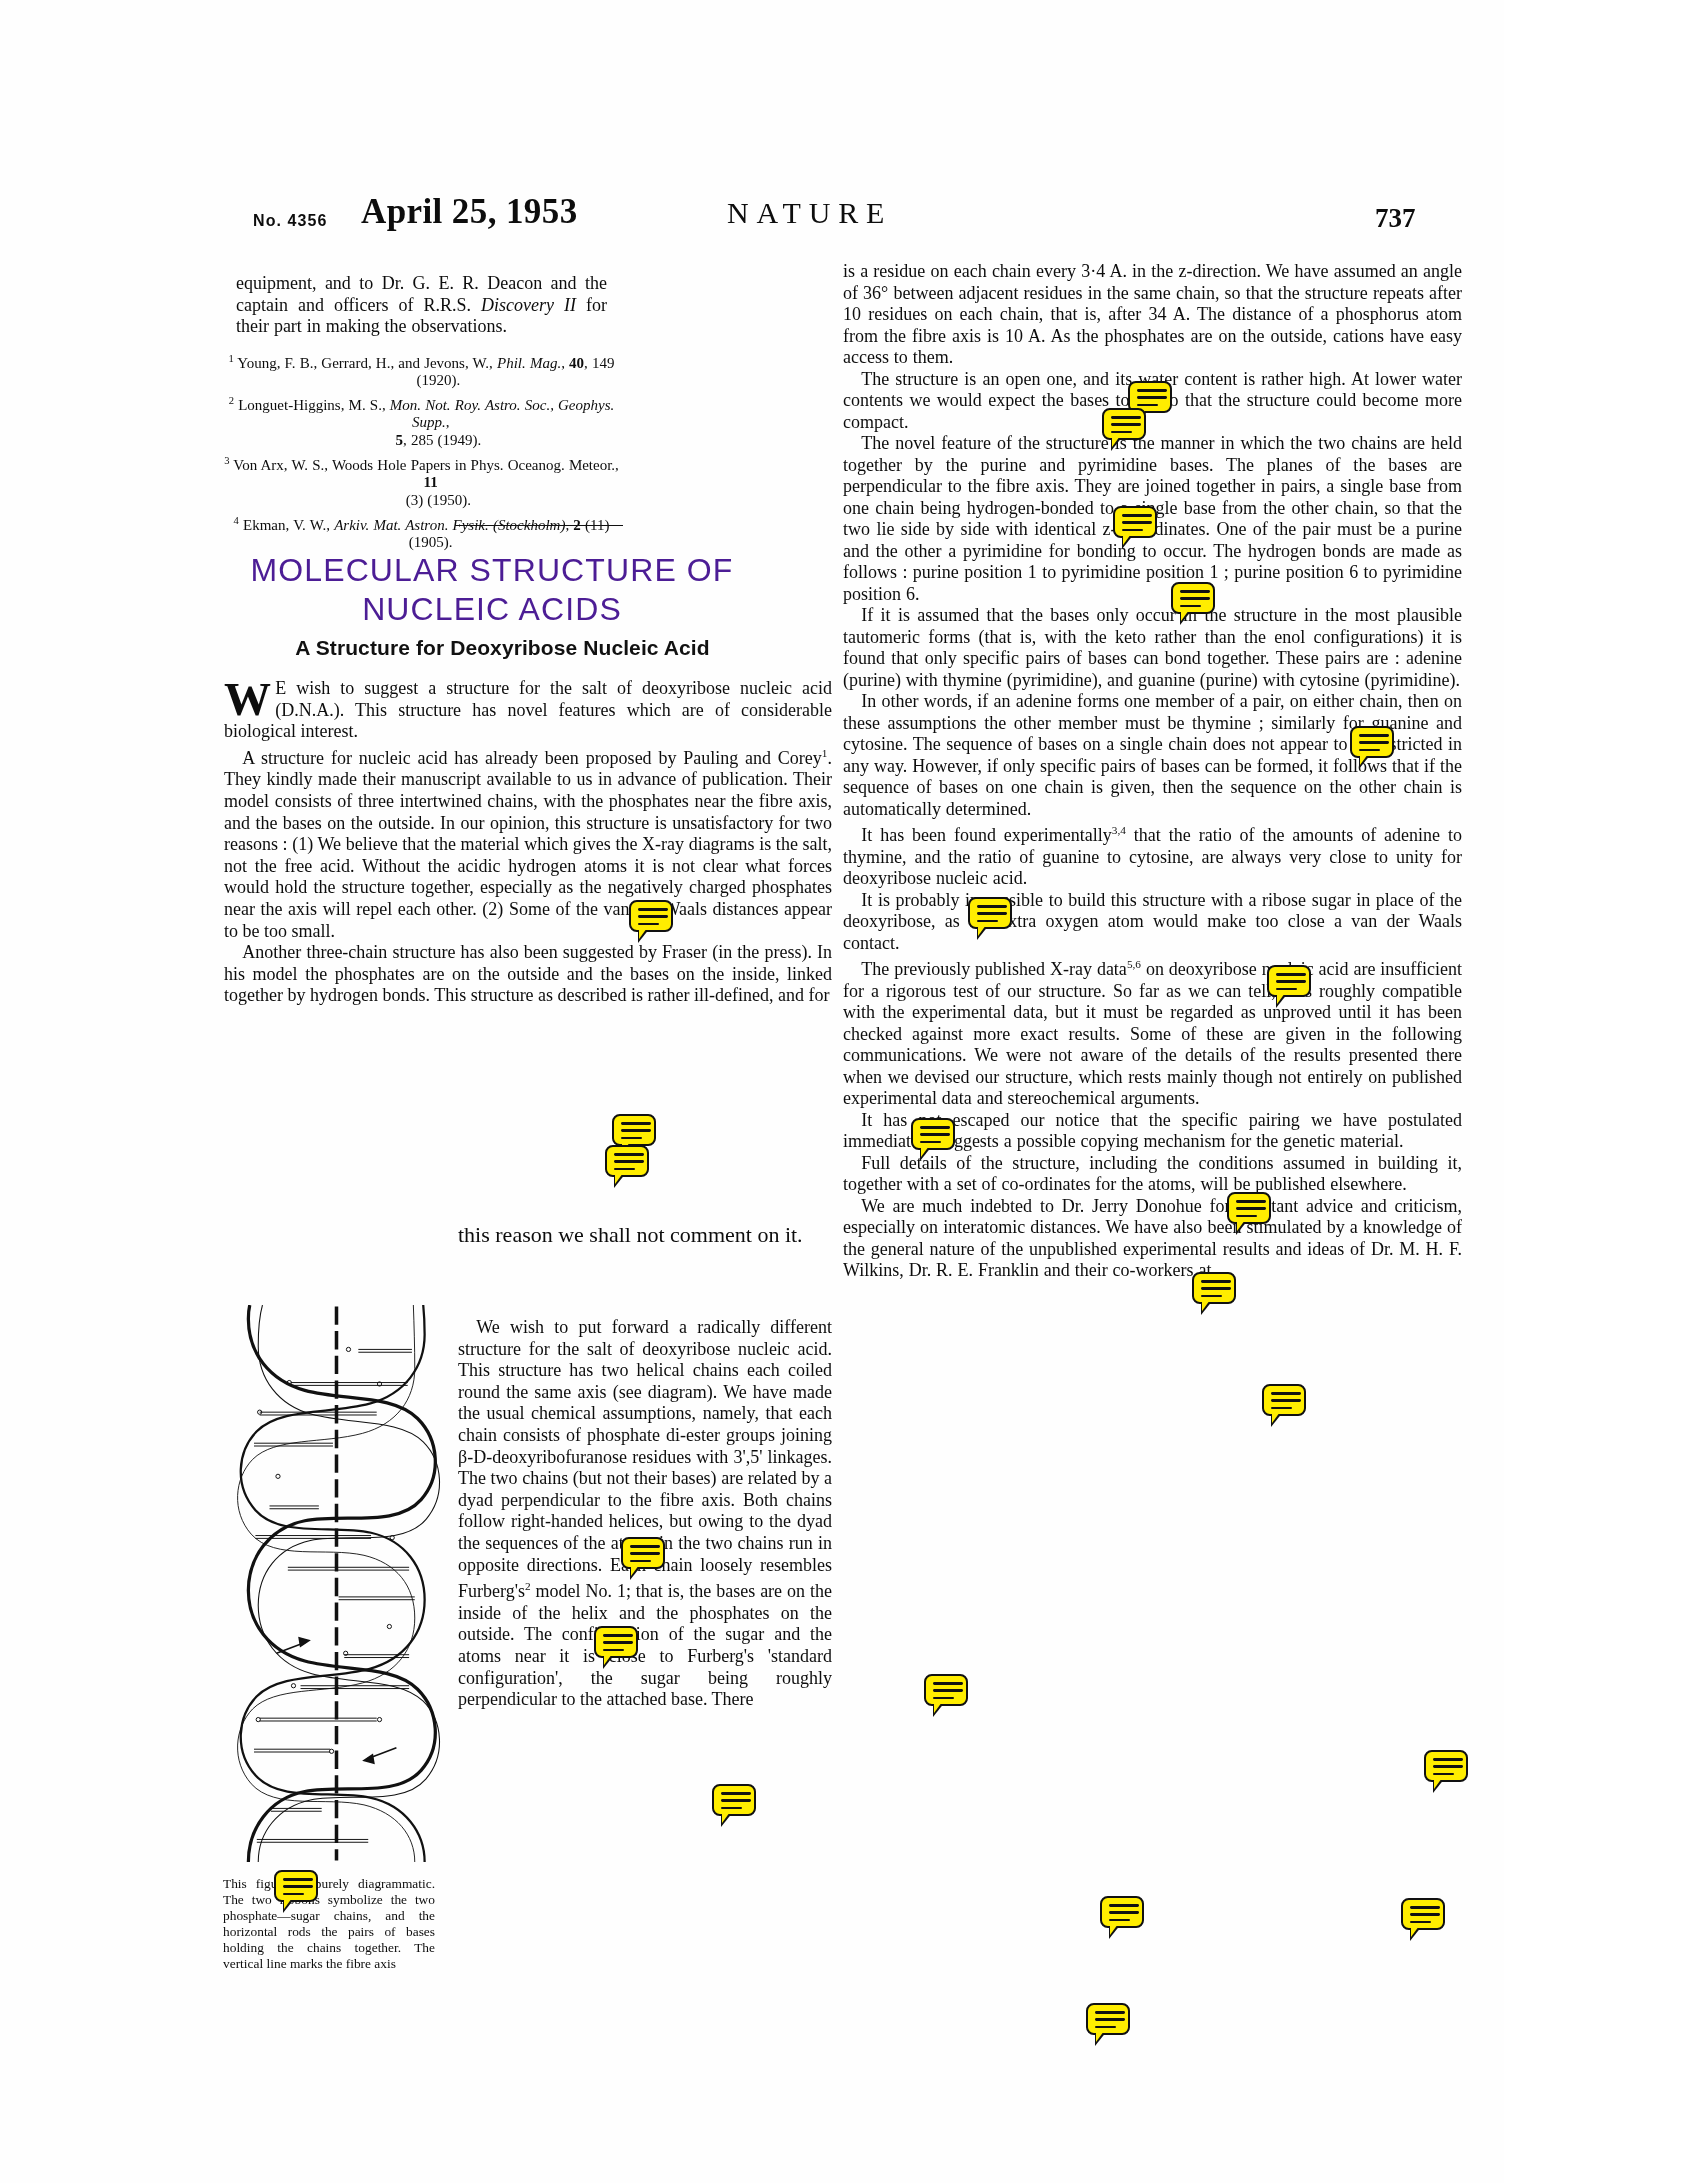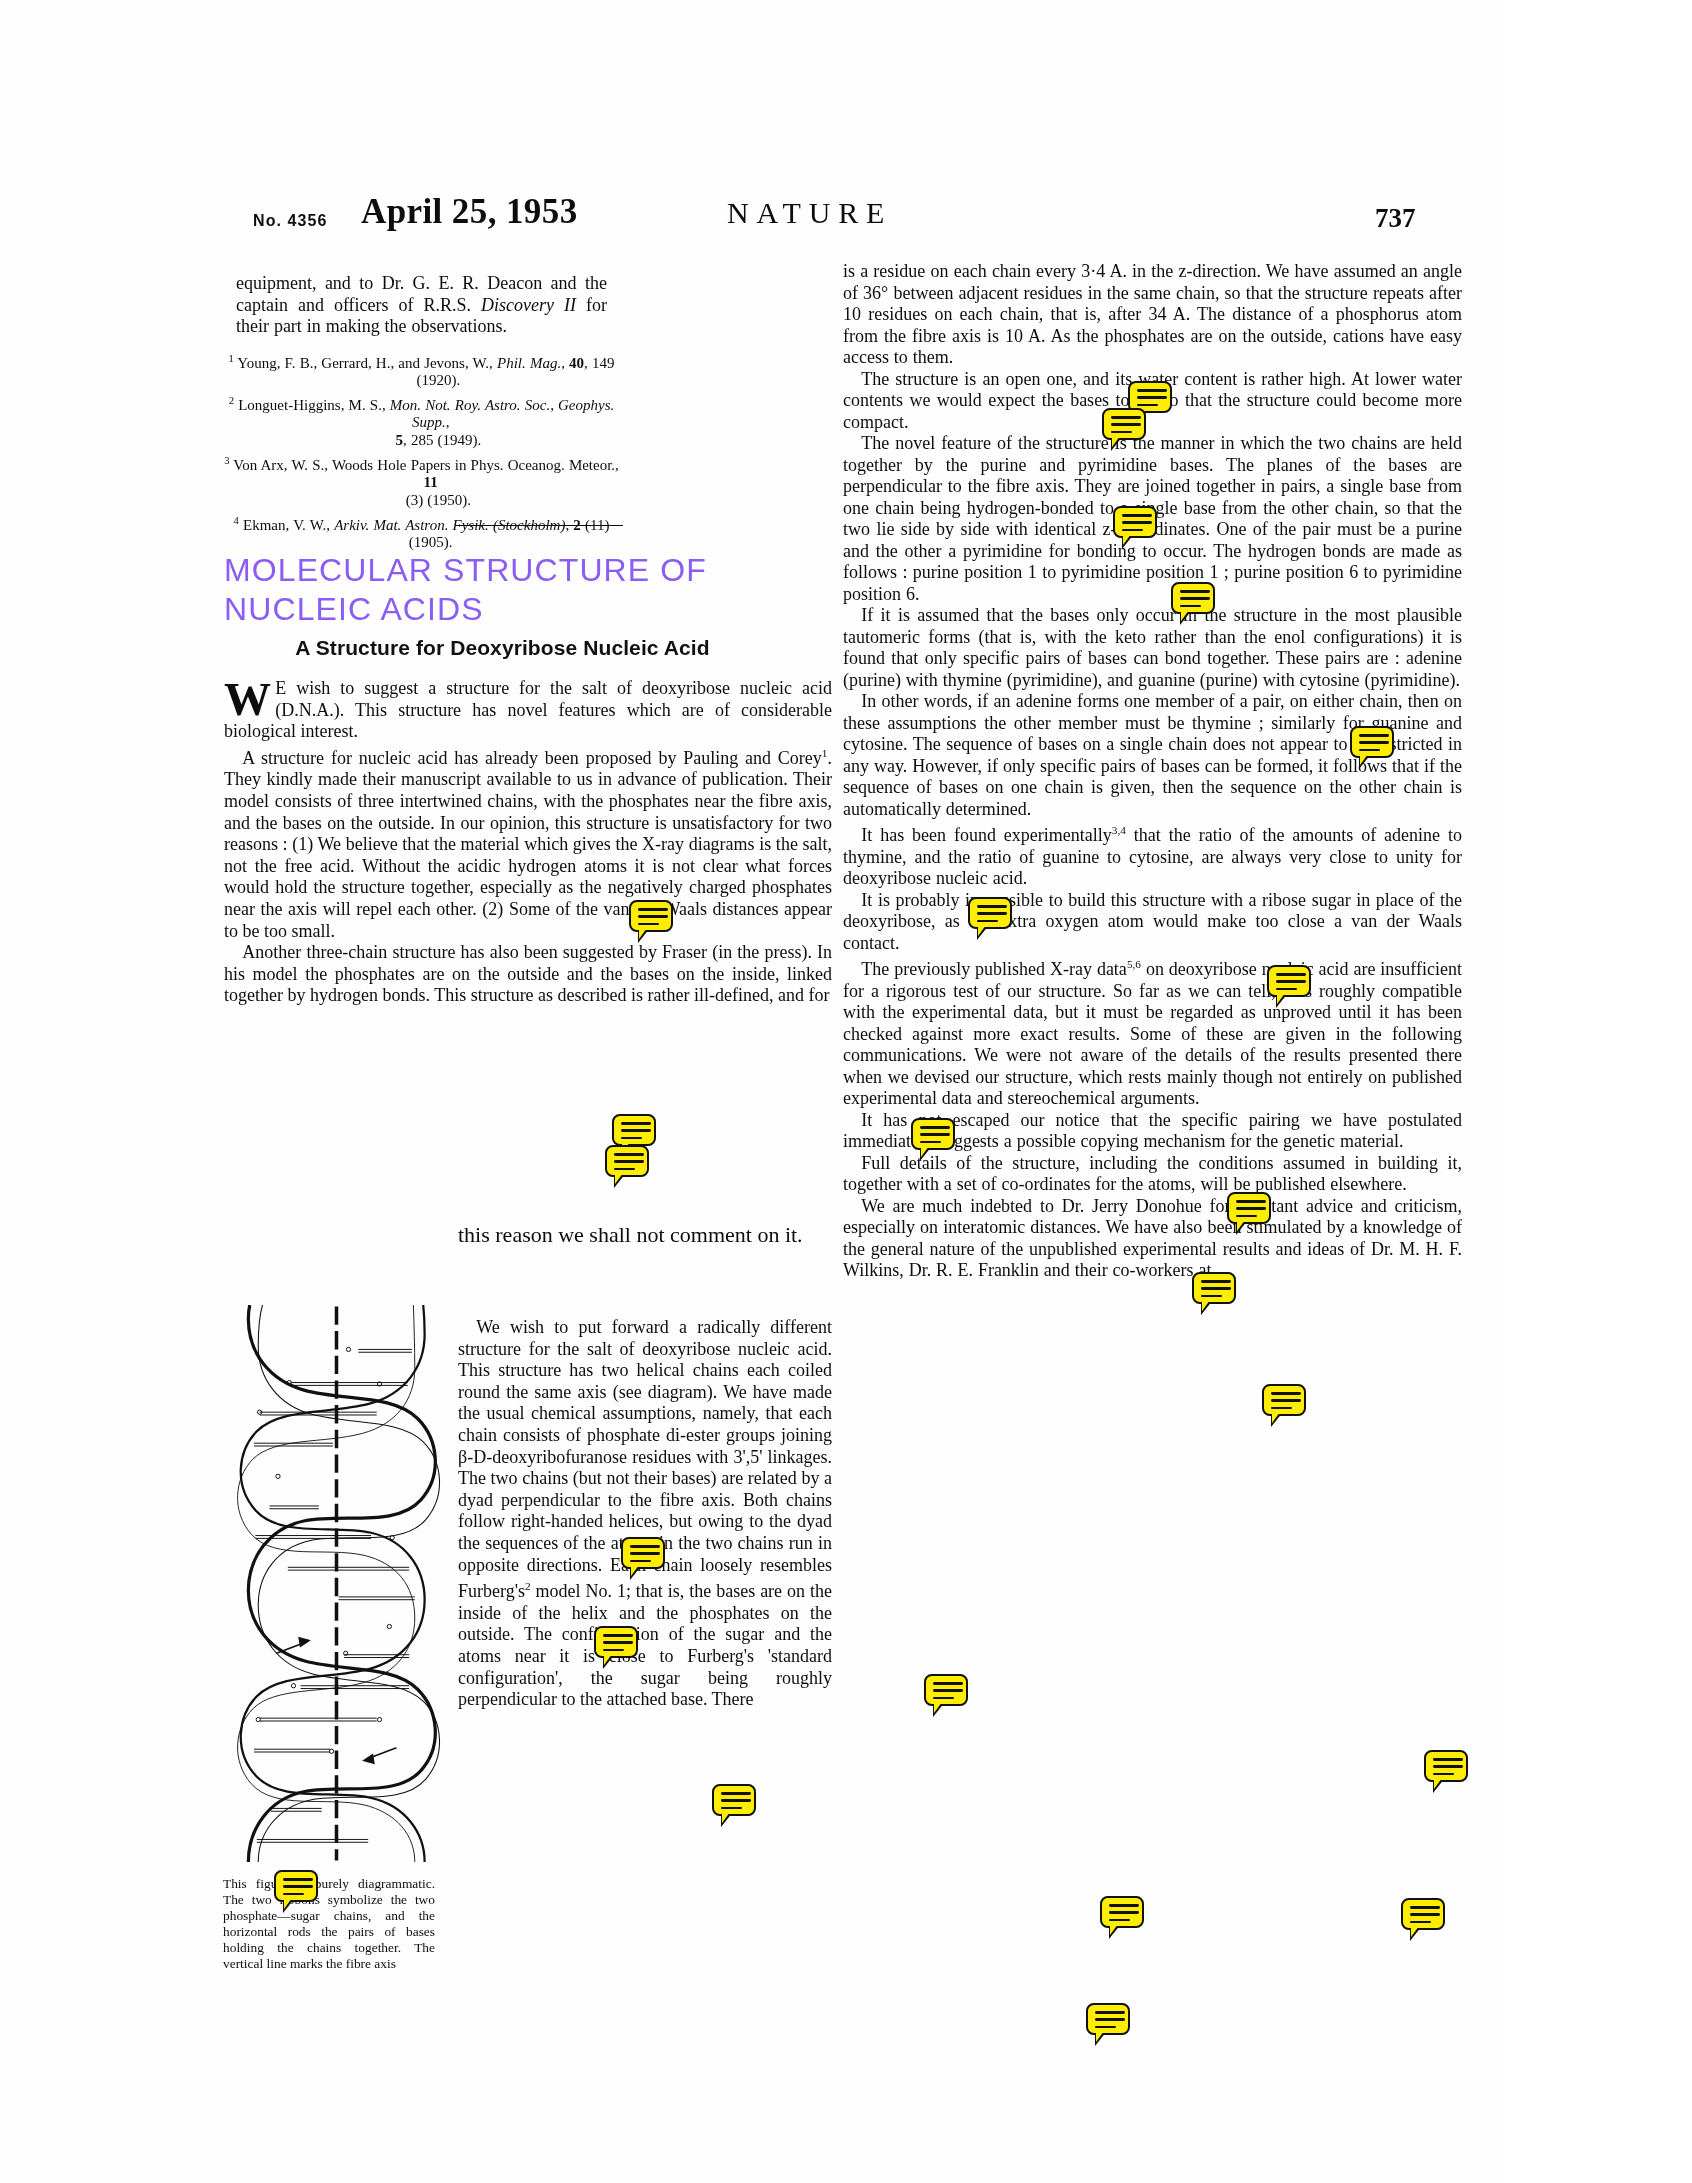--- a/index.html
+++ b/index.html
@@ -34,23 +34,23 @@
   .refs .ref{margin-bottom:2.1px;padding-left:18.3px;text-indent:-18.3px;}
   .refs .ref .sup{font-size:10.6px;vertical-align:super;}
   .refs em{font-style:italic;}
   .refs b{font-weight:700;}
   .refs .cont{display:block;padding-left:15.5px;text-indent:0;}
 
   
   .hrule{position:absolute;left:455px;top:525px;width:168px;height:0;border-top:1.4px solid #111;}
 
   
-  .art-title{position:absolute;left:224px;top:551px;width:536px;
+  .art-title{position:absolute;left:224px;top:551px;width:536px;text-align:center;
              font-family:"Liberation Sans","DejaVu Sans",sans-serif;
-             font-size:32px;line-height:39px;letter-spacing:1.1px;font-weight:400;color:#8b5cf6;}
+             font-size:32px;line-height:39px;letter-spacing:1.1px;font-weight:400;color:#4c1d95;}
   .art-sub{position:absolute;left:224px;top:636px;width:557px;text-align:center;
            font-family:"Liberation Sans","DejaVu Sans",sans-serif;
            font-size:21px;font-weight:700;letter-spacing:0.1px;color:#111;}
 
   
   .body-left{position:absolute;left:224px;top:678px;width:608px;font-size:18px;line-height:21.6px;text-align:justify;}
   .body-left p{margin:0;}
   .body-left p.ind{text-indent:18.3px;}
   .dropcap{float:left;font-size:47px;line-height:37px;font-weight:700;margin:2.8px 4.2px 0 0;font-family:"Liberation Serif",serif;}
 

